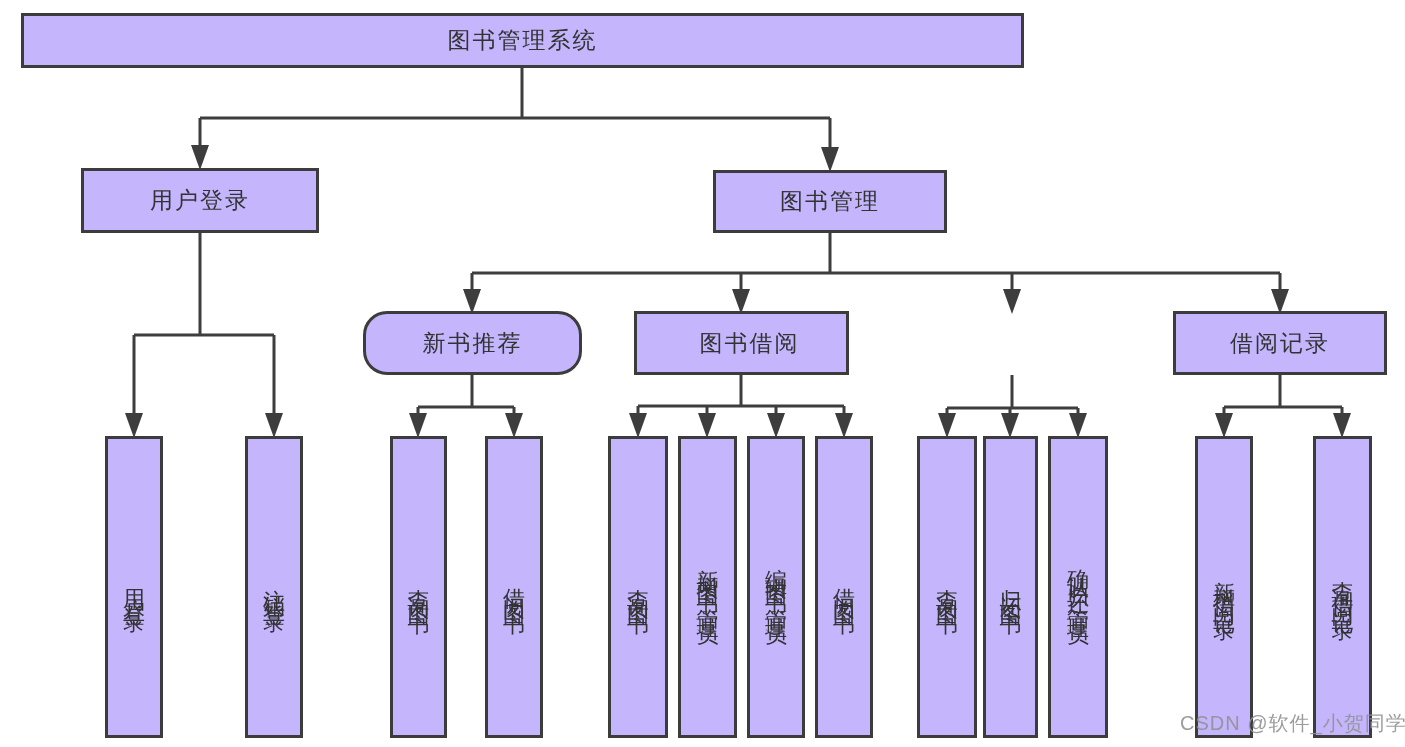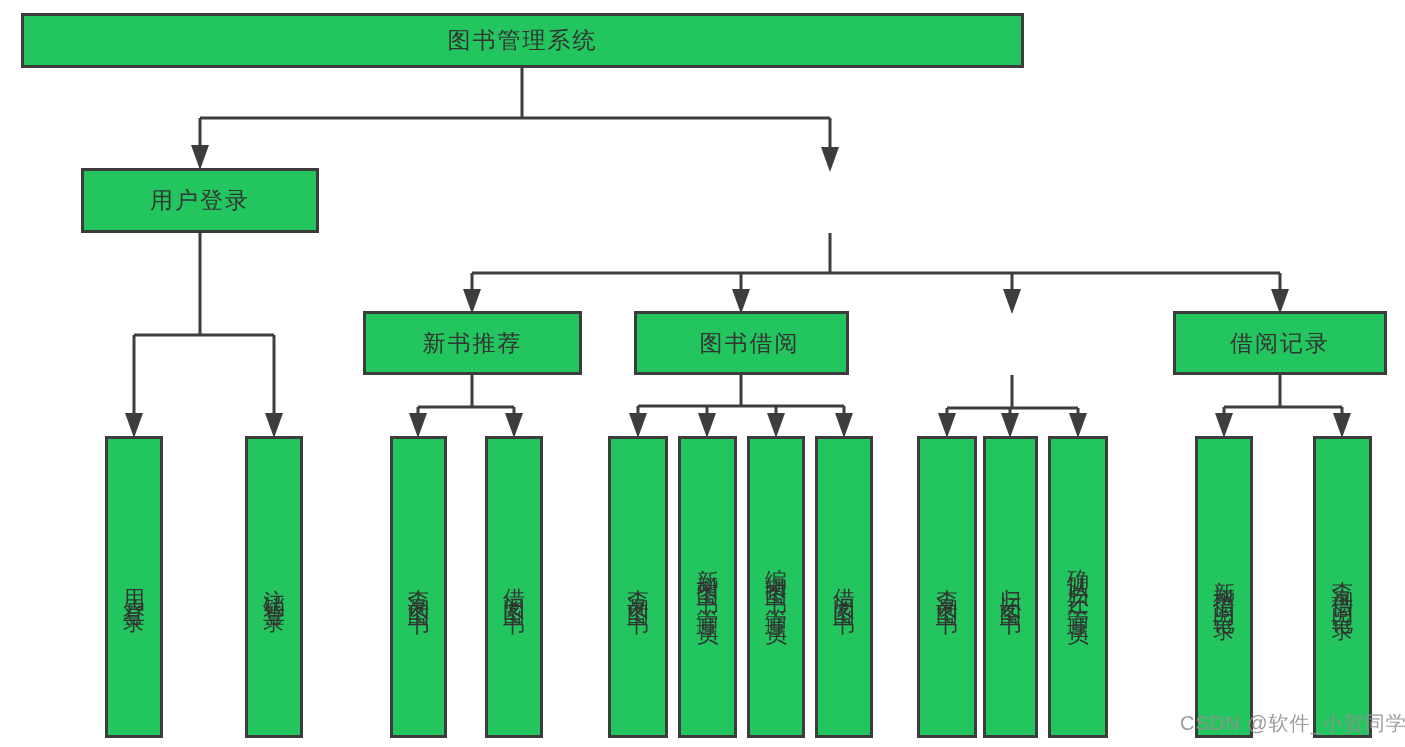--- a/index.html
+++ b/index.html
@@ -19,21 +19,21 @@
   #connectors {
     position: absolute;
     left: 0;
     top: 0;
     z-index: 1;
   }
   .box {
     position: absolute;
     box-sizing: border-box;
     border: 3px solid #3c3c3c;
-    background: #22c55e;
+    background: #c4b5fd;
     display: flex;
     align-items: center;
     justify-content: center;
     z-index: 2;
   }
   .hlabel {
     font-size: 23px;
     letter-spacing: 2px;
     color: #333333;
     white-space: nowrap;
@@ -95,22 +95,25 @@
     </g>
   </svg>
 
   <div class="box" style="left:21px; top:13px; width:1003px; height:55px;">
     <span class="hlabel">图书管理系统</span>
   </div>
 
   <div class="box" style="left:81px; top:168px; width:238px; height:65px;">
     <span class="hlabel">用户登录</span>
   </div>
+  <div class="box" style="left:713px; top:170px; width:234px; height:63px;">
+    <span class="hlabel">图书管理</span>
+  </div>
 
-  <div class="box" style="left:363px; top:311px; width:219px; height:64px;">
+  <div class="box" style="left:363px; top:311px; width:219px; height:64px;border-radius:24px;">
     <span class="hlabel">新书推荐</span>
   </div>
   <div class="box" style="left:634px; top:311px; width:215px; height:64px;padding-left:16px;">
     <span class="hlabel">图书借阅</span>
   </div>
   <div class="box" style="left:1173px; top:311px; width:214px; height:64px;">
     <span class="hlabel">借阅记录</span>
   </div>
 
   <div class="box vbox" style="left:105px; top:436px; width:58px; height:302px;">

